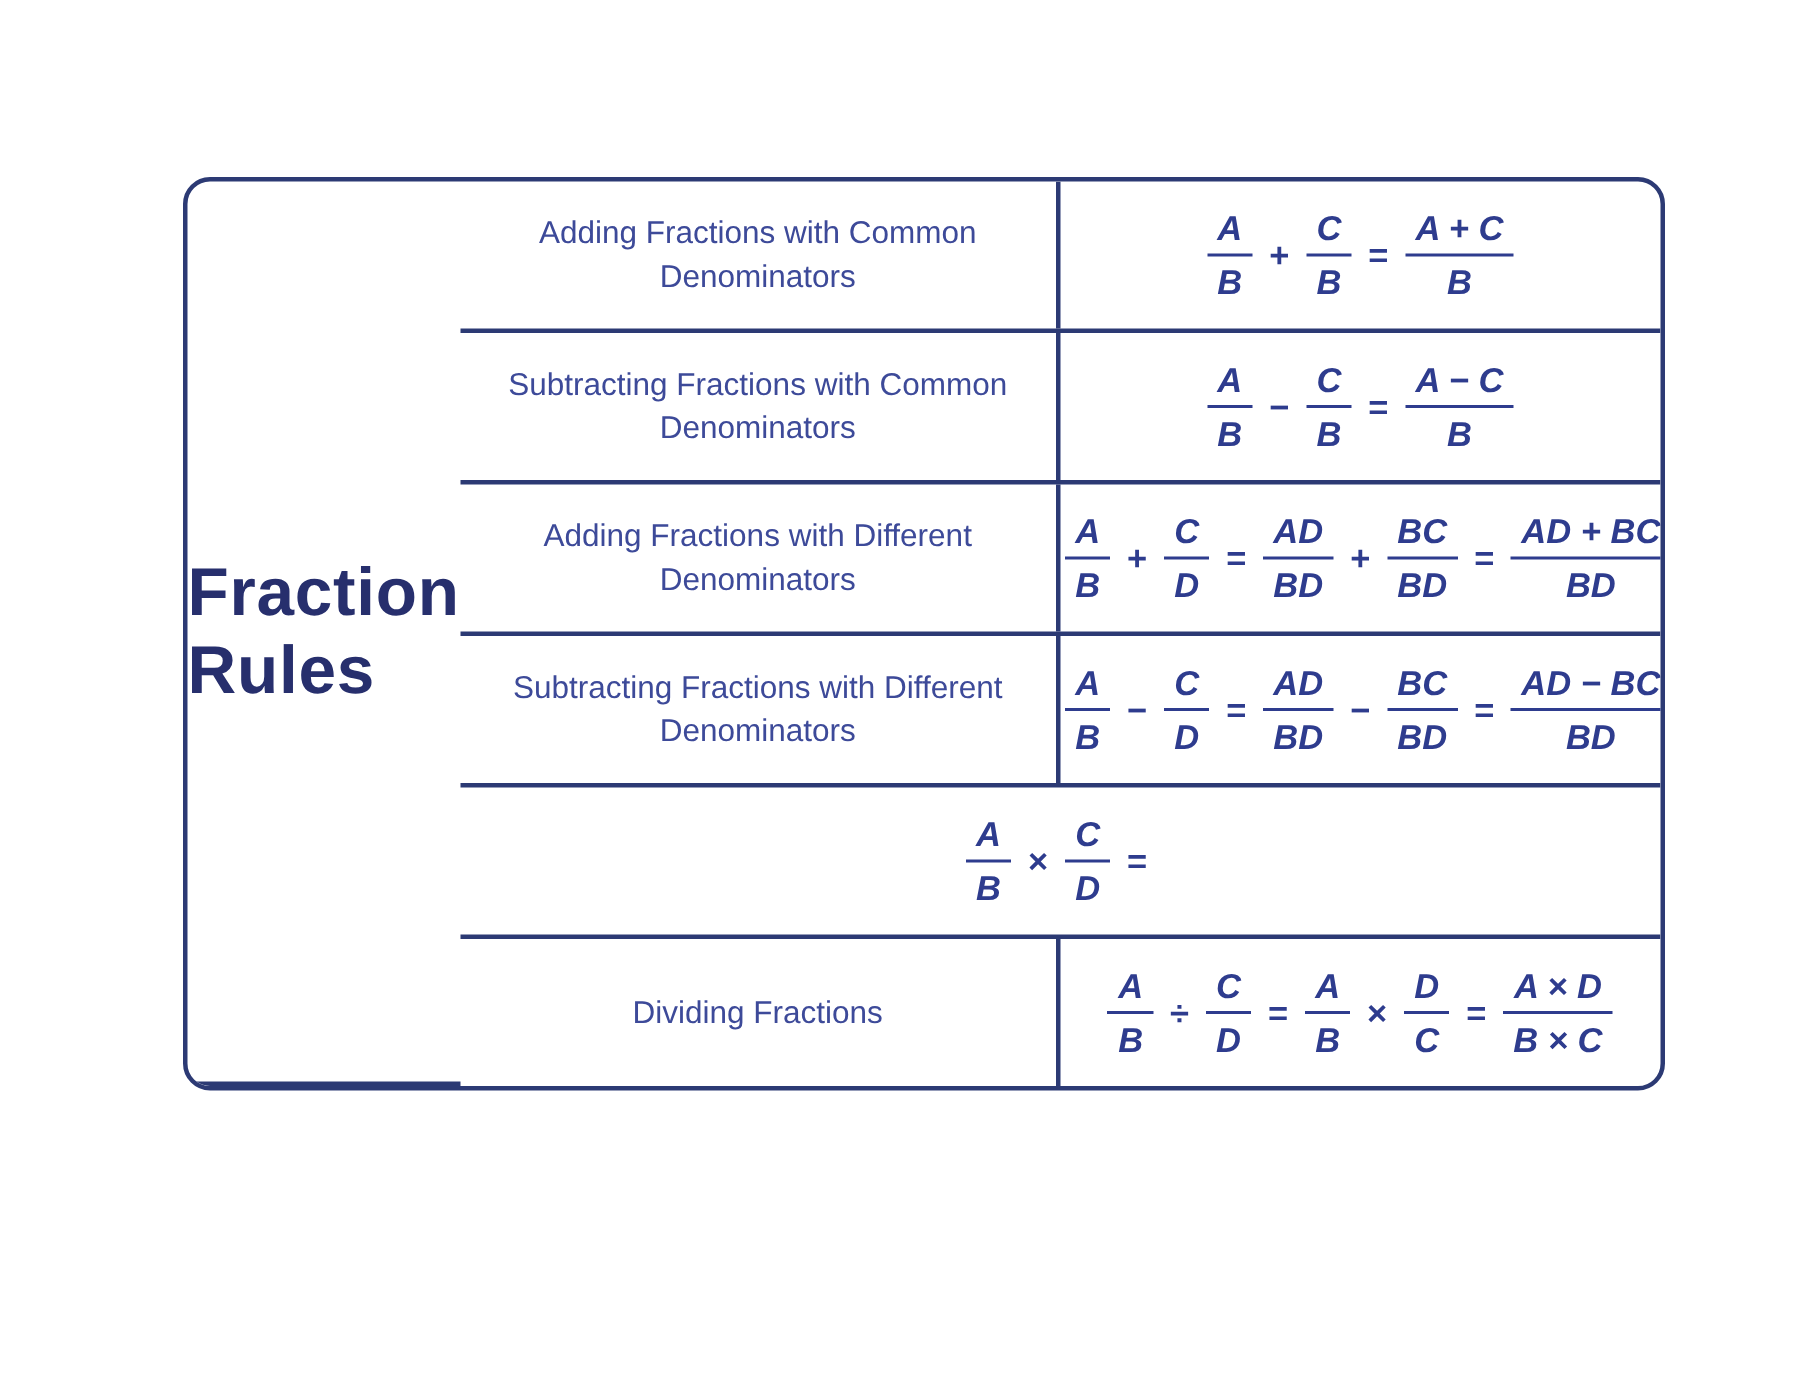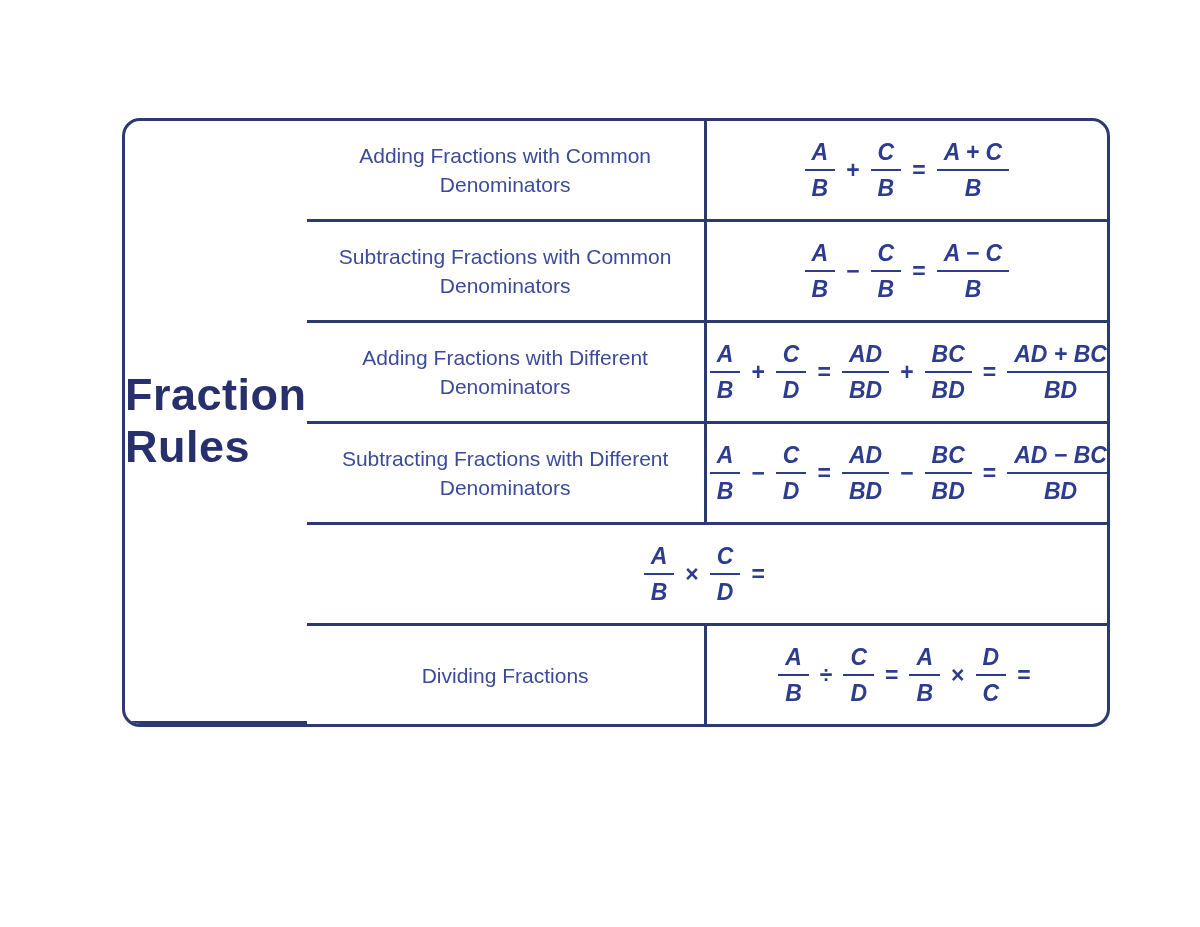--- a/index.html
+++ b/index.html
@@ -233,16 +233,20 @@
           <span class="frac">
             <span class="num">A</span>
             <span class="den">B</span>
           </span>
           <span class="op">×</span>
           <span class="frac">
             <span class="num">D</span>
             <span class="den">C</span>
           </span>
           <span class="op">=</span>
+          <span class="frac">
+            <span class="num">A × D</span>
+            <span class="den">B × C</span>
+          </span>
         </div>
       </div>
     </div>
 </div>
 
 </body></html>

